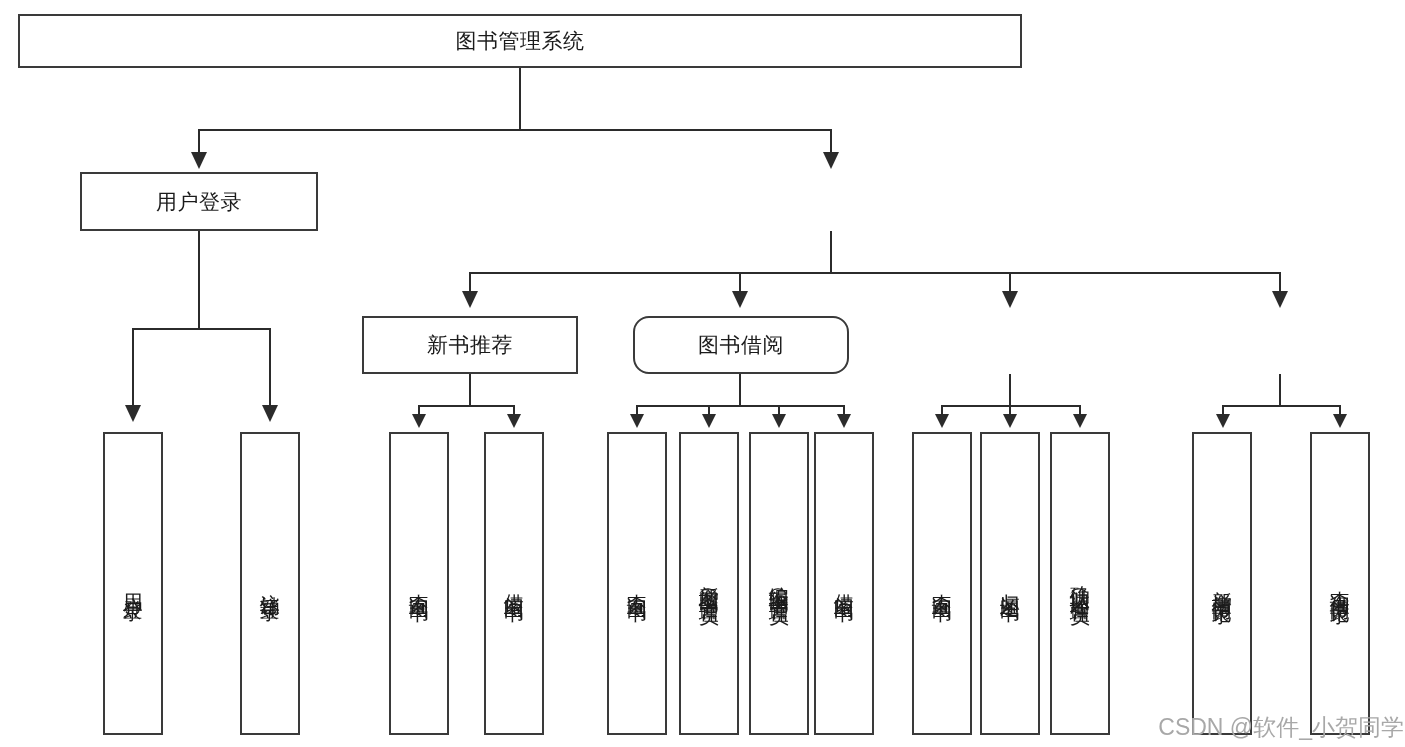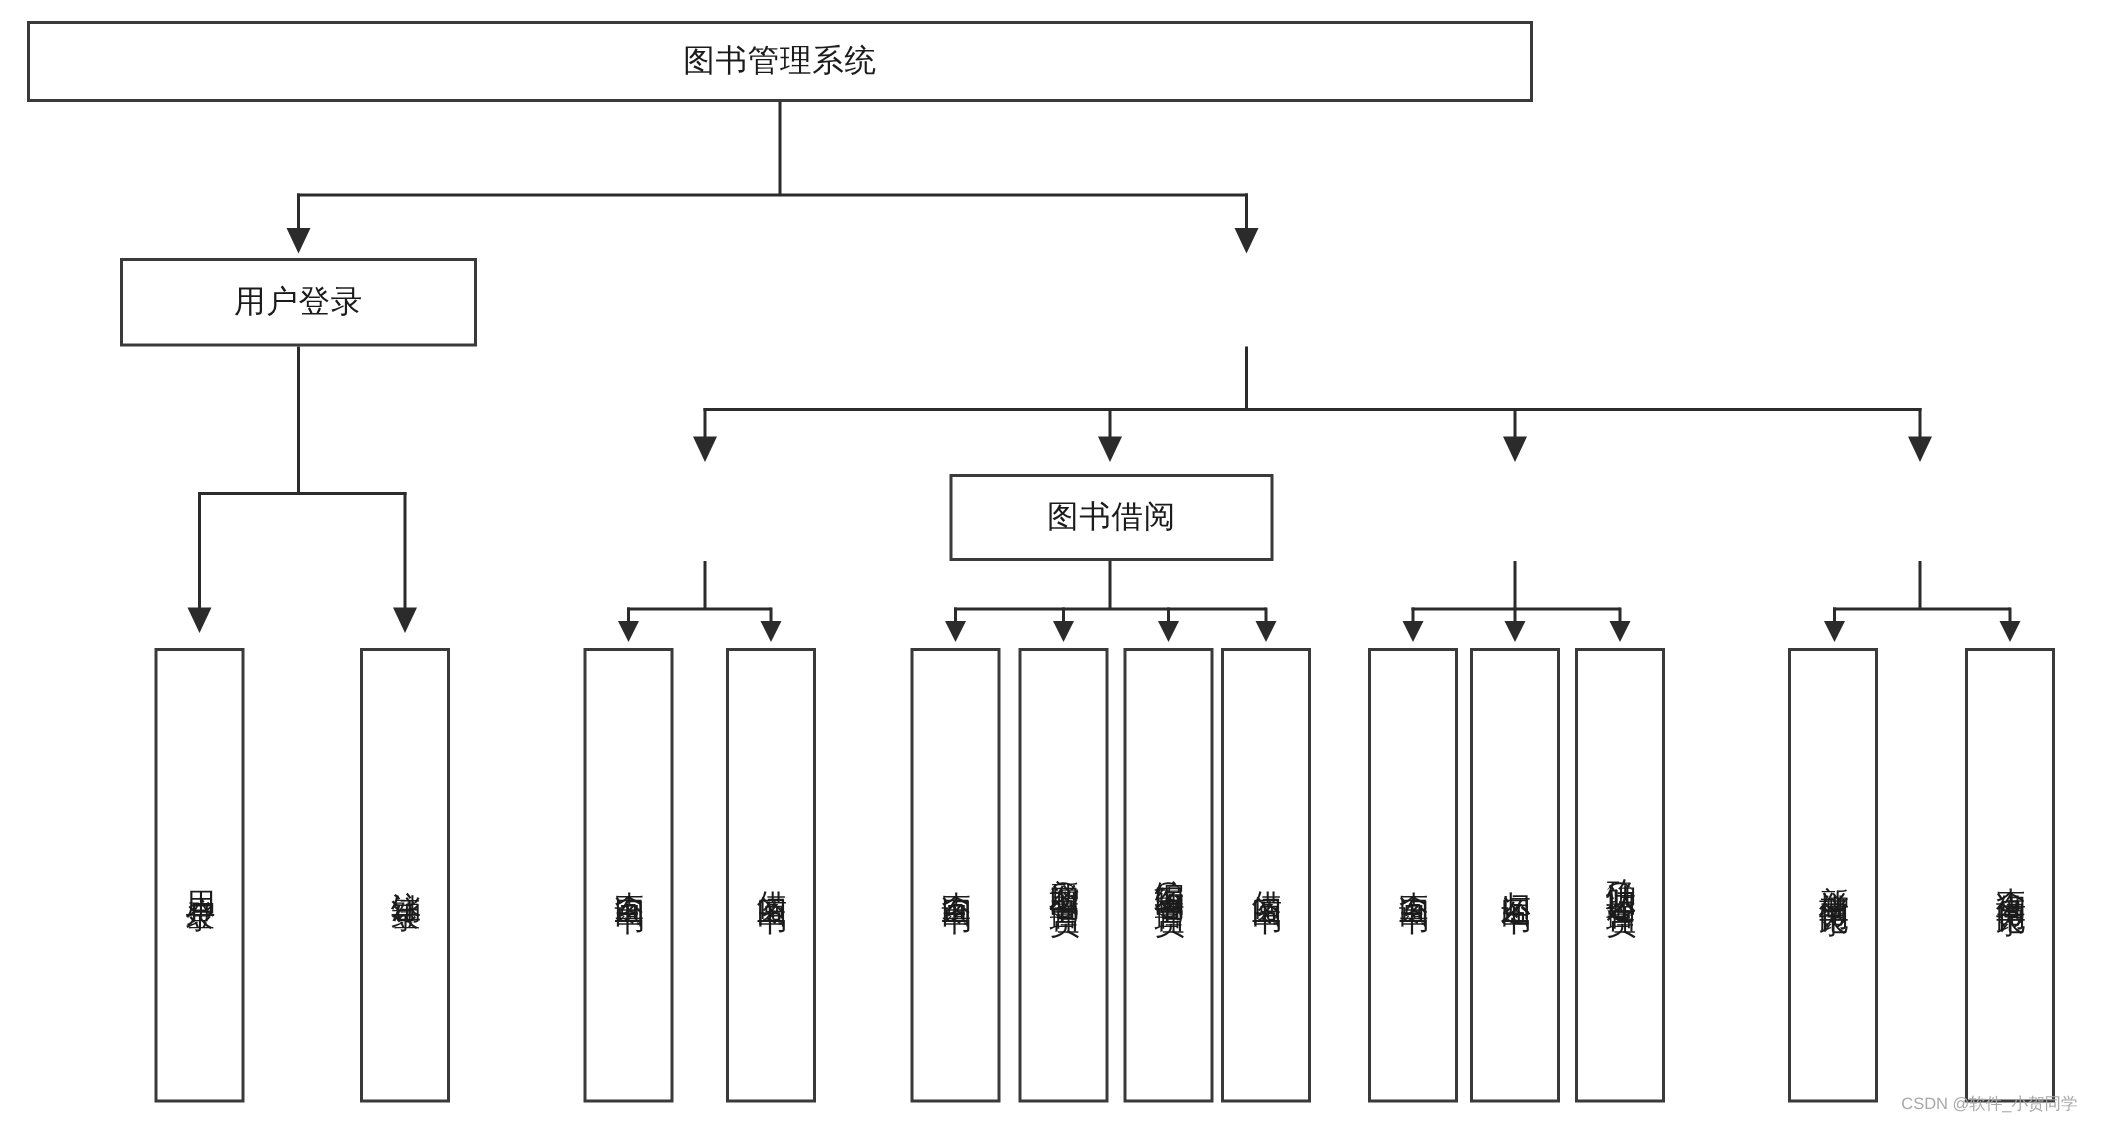--- a/index.html
+++ b/index.html
@@ -65,23 +65,23 @@
     border-top: 17px solid #2b2b2b;
   }
   .arrow.sm {
     border-left-width: 7px;
     border-right-width: 7px;
     border-top-width: 14px;
   }
   
   #watermark {
     position: absolute;
-    right: 20px;
+    right: 1px;
     bottom: 4px;
-    font-size: 11px;
+    font-size: 23px;
     color: #a8a8a8;
     white-space: nowrap;
     pointer-events: none;
   }
 </style>
 </head>
 <body>
 
 <div id="canvas">
 
@@ -115,21 +115,24 @@
   <div class="edge h" style="left:469px; top:272px; width:812px; height:2px;"></div>
   <div class="edge v" style="left:469px; top:272px; width:2px; height:22px;"></div>
   <div class="arrow" style="left:462px; top:291px;"></div>
   <div class="edge v" style="left:739px; top:272px; width:2px; height:22px;"></div>
   <div class="arrow" style="left:732px; top:291px;"></div>
   <div class="edge v" style="left:1009px; top:272px; width:2px; height:22px;"></div>
   <div class="arrow" style="left:1002px; top:291px;"></div>
   <div class="edge v" style="left:1279px; top:272px; width:2px; height:22px;"></div>
   <div class="arrow" style="left:1272px; top:291px;"></div>
 
-  <div class="node h" style="left:633px; top:316px; width:216px; height:58px;">
+  <div class="node h" style="left:362px; top:316px; width:216px; height:58px;">
+    <span class="txt">新书推荐</span>
+  </div>
+  <div class="node h" style="left:633px; top:316px; width:216px; height:58px;border-radius:16px;">
     <span class="txt">图书借阅</span>
   </div>
 
   <div class="edge v" style="left:469px; top:374px; width:2px; height:32px;"></div>
   <div class="edge h" style="left:418px; top:405px; width:96px; height:2px;"></div>
   <div class="edge v" style="left:418px; top:405px; width:2px; height:12px;"></div>
   <div class="arrow sm" style="left:412px; top:414px;"></div>
   <div class="edge v" style="left:513px; top:405px; width:2px; height:12px;"></div>
   <div class="arrow sm" style="left:507px; top:414px;"></div>
 

